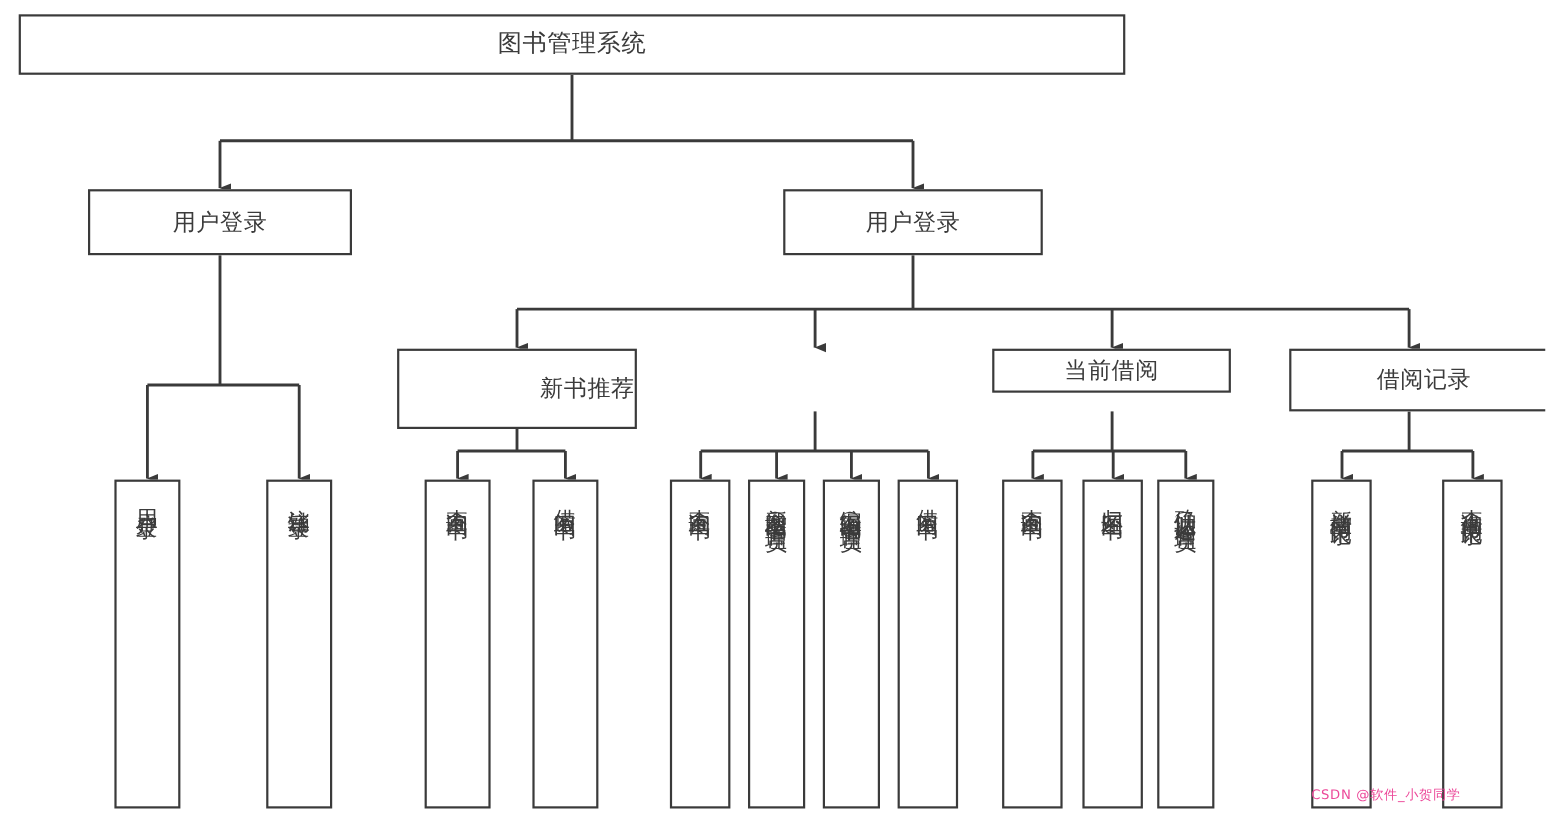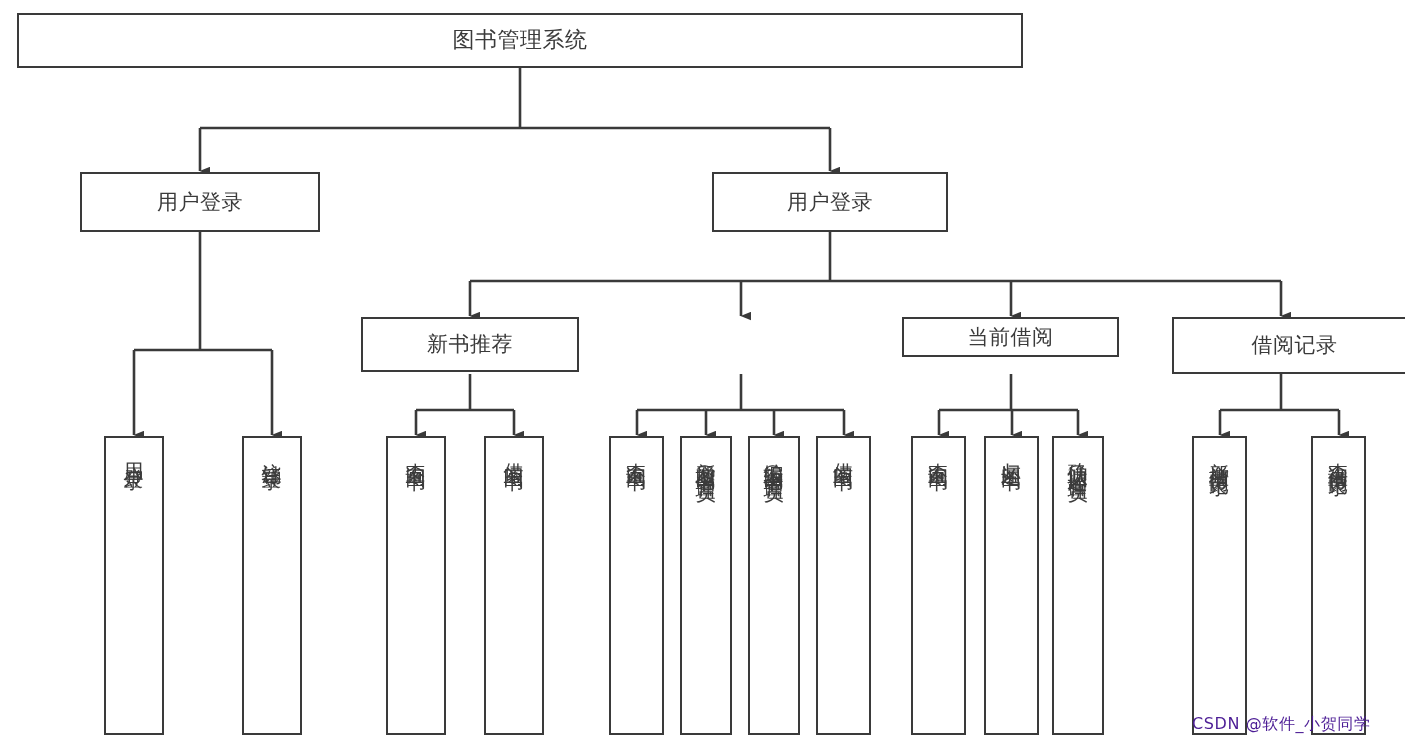--- a/index.html
+++ b/index.html
@@ -54,22 +54,22 @@
     writing-mode: vertical-rl;
     text-orientation: upright;
     white-space: pre;
     letter-spacing: 3px;
     font-size: 20px;
     line-height: 1;
   }
   .node.root .node-label { font-size: 22px; }
   .watermark {
     position: absolute;
-    font-size: 16px;
-    color: #4c1d95;
+    font-size: 12px;
+    color: #ec4899;
     letter-spacing: 0.6px;
     white-space: nowrap;
     z-index: 5;
     font-family: "DejaVu Sans", "Liberation Sans", sans-serif;
   }
 </style>
 </head>
 <body>
 
 <div id="diagram-canvas">
@@ -121,21 +121,21 @@
     <span class="node-label">图书管理系统</span>
   </div>
 
   <div class="node" style="left: 80px; top: 172px; width: 240px; height: 60px;">
     <span class="node-label">用户登录</span>
   </div>
   <div class="node" style="left: 712px; top: 172px; width: 236px; height: 60px;">
     <span class="node-label">用户登录</span>
   </div>
 
-  <div class="node" style="left: 361px; top: 317px; width: 218px; height: 55px;">
+  <div class="node" style="left: 361px; top: 317px; width: 218px; height: 73px; justify-content: flex-end;">
     <span class="node-label">新书推荐</span>
   </div>
   <div class="node" style="left: 902px; top: 317px; width: 217px; height: 40px;">
     <span class="node-label">当前借阅</span>
   </div>
   <div class="node" style="left: 1172px; top: 317px; width: 245px; height: 57px;">
     <span class="node-label">借阅记录</span>
   </div>
 
   <div class="node vertical" style="left: 104px; top: 436px; width: 60px; height: 299px;">

